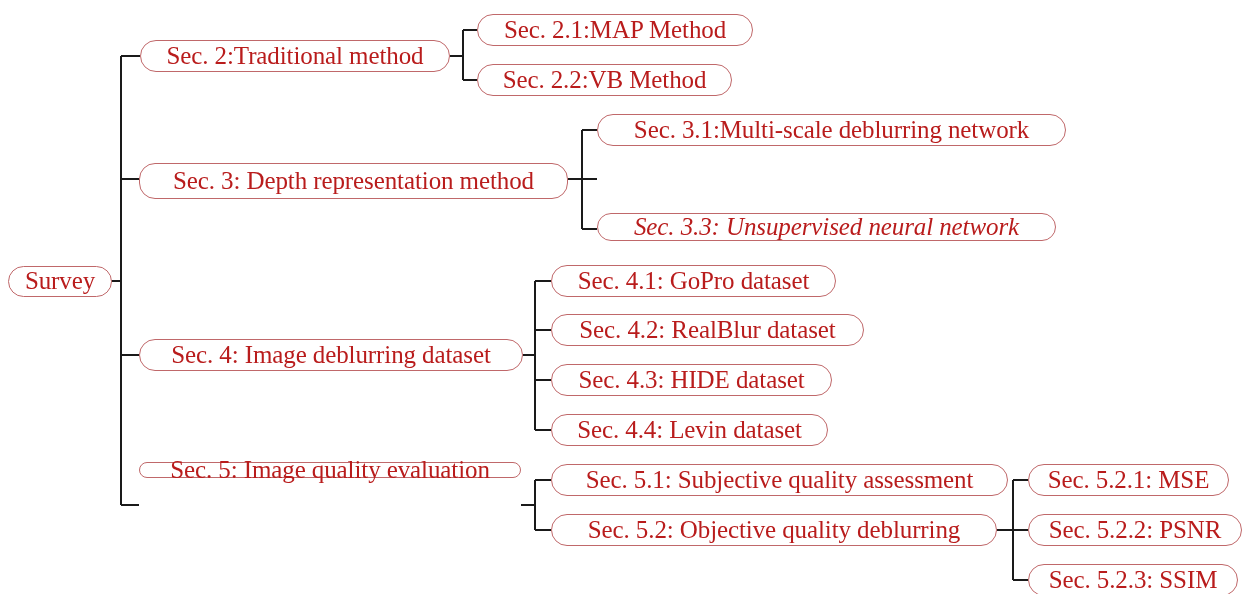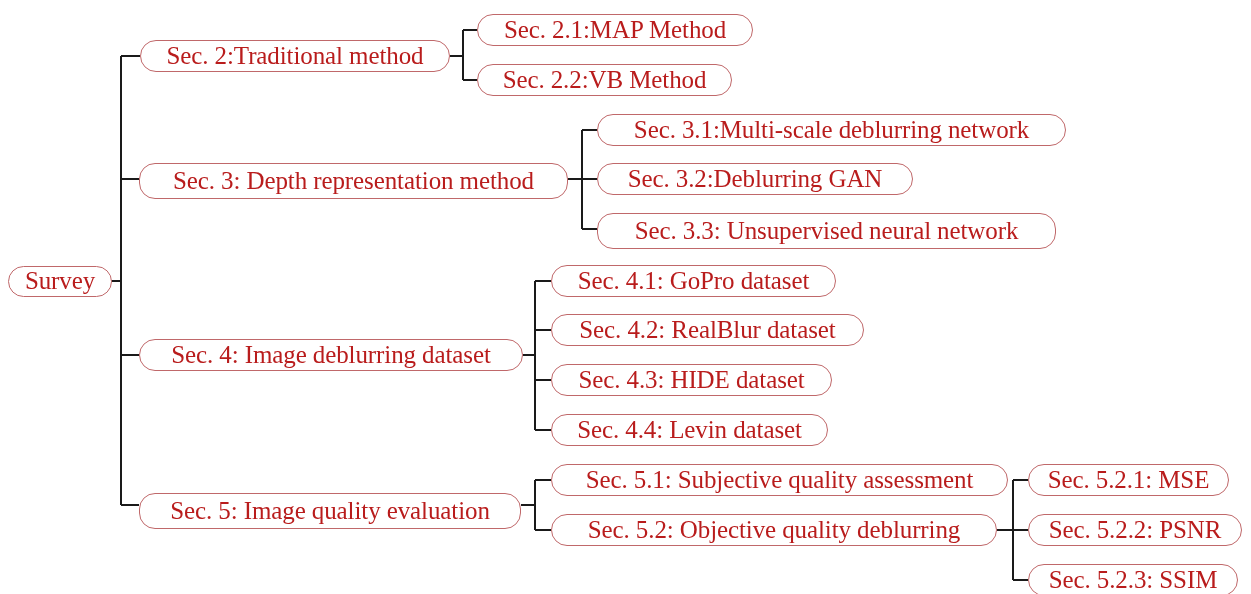--- a/index.html
+++ b/index.html
@@ -114,25 +114,22 @@
   </div>
 
   <div class="node lvl1" style="left:139px; top:163px; width:429px; height:36px;">
     <span class="label">Sec. 3:  Depth representation method</span>
   </div>
 
   <div class="node lvl2" style="left:597px; top:114px; width:469px; height:32px;">
     <span class="label">Sec. 3.1:Multi-scale deblurring network</span>
   </div>
 
-  <div class="node lvl2" style="left:597px; top:163px; width:316px; height:32px;">
-    <span class="label">Sec. 3.2:Deblurring GAN</span>
-  </div>
 
-  <div class="node lvl2" style="left:597px; top:213px; width:459px; height:36px;">
+  <div class="node lvl2" style="left:597px; top:213px; width:459px; height:28px;font-style:italic;">
     <span class="label">Sec. 3.3:  Unsupervised neural network</span>
   </div>
 
   <div class="node lvl1" style="left:139px; top:339px; width:384px; height:32px;">
     <span class="label">Sec. 4:  Image deblurring dataset</span>
   </div>
 
   <div class="node lvl2" style="left:551px; top:265px; width:285px; height:32px;">
     <span class="label">Sec. 4.1: GoPro dataset</span>
   </div>
@@ -142,21 +139,21 @@
   </div>
 
   <div class="node lvl2" style="left:551px; top:364px; width:281px; height:32px;">
     <span class="label">Sec. 4.3: HIDE dataset</span>
   </div>
 
   <div class="node lvl2" style="left:551px; top:414px; width:277px; height:32px;">
     <span class="label">Sec. 4.4: Levin dataset</span>
   </div>
 
-  <div class="node lvl1" style="left:139px; top:493px; width:382px; height:36px;">
+  <div class="node lvl1" style="left:139px; top:462px; width:382px; height:16px;">
     <span class="label">Sec. 5: Image quality evaluation</span>
   </div>
 
   <div class="node lvl2" style="left:551px; top:464px; width:457px; height:32px;">
     <span class="label">Sec. 5.1: Subjective quality assessment</span>
   </div>
 
   <div class="node lvl2" style="left:551px; top:514px; width:446px; height:32px;">
     <span class="label">Sec. 5.2: Objective quality deblurring</span>
   </div>

